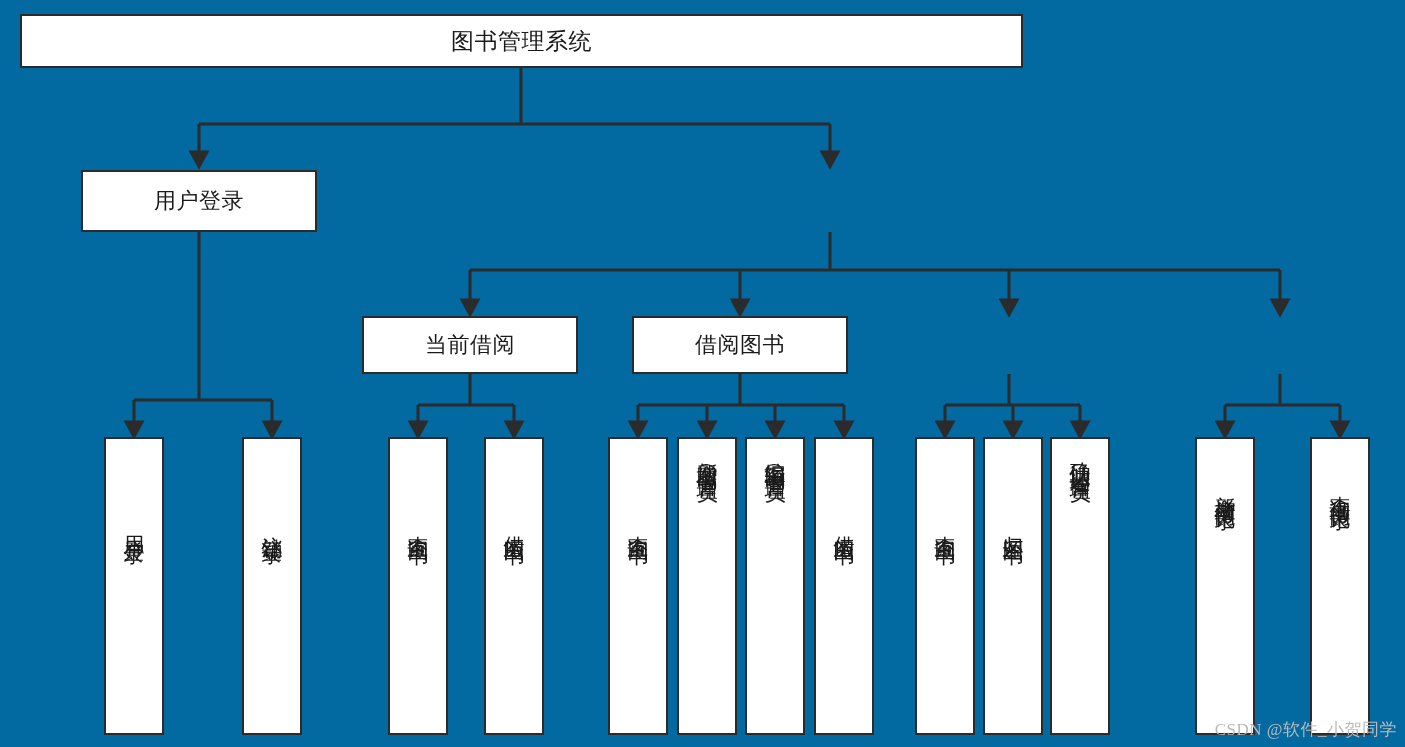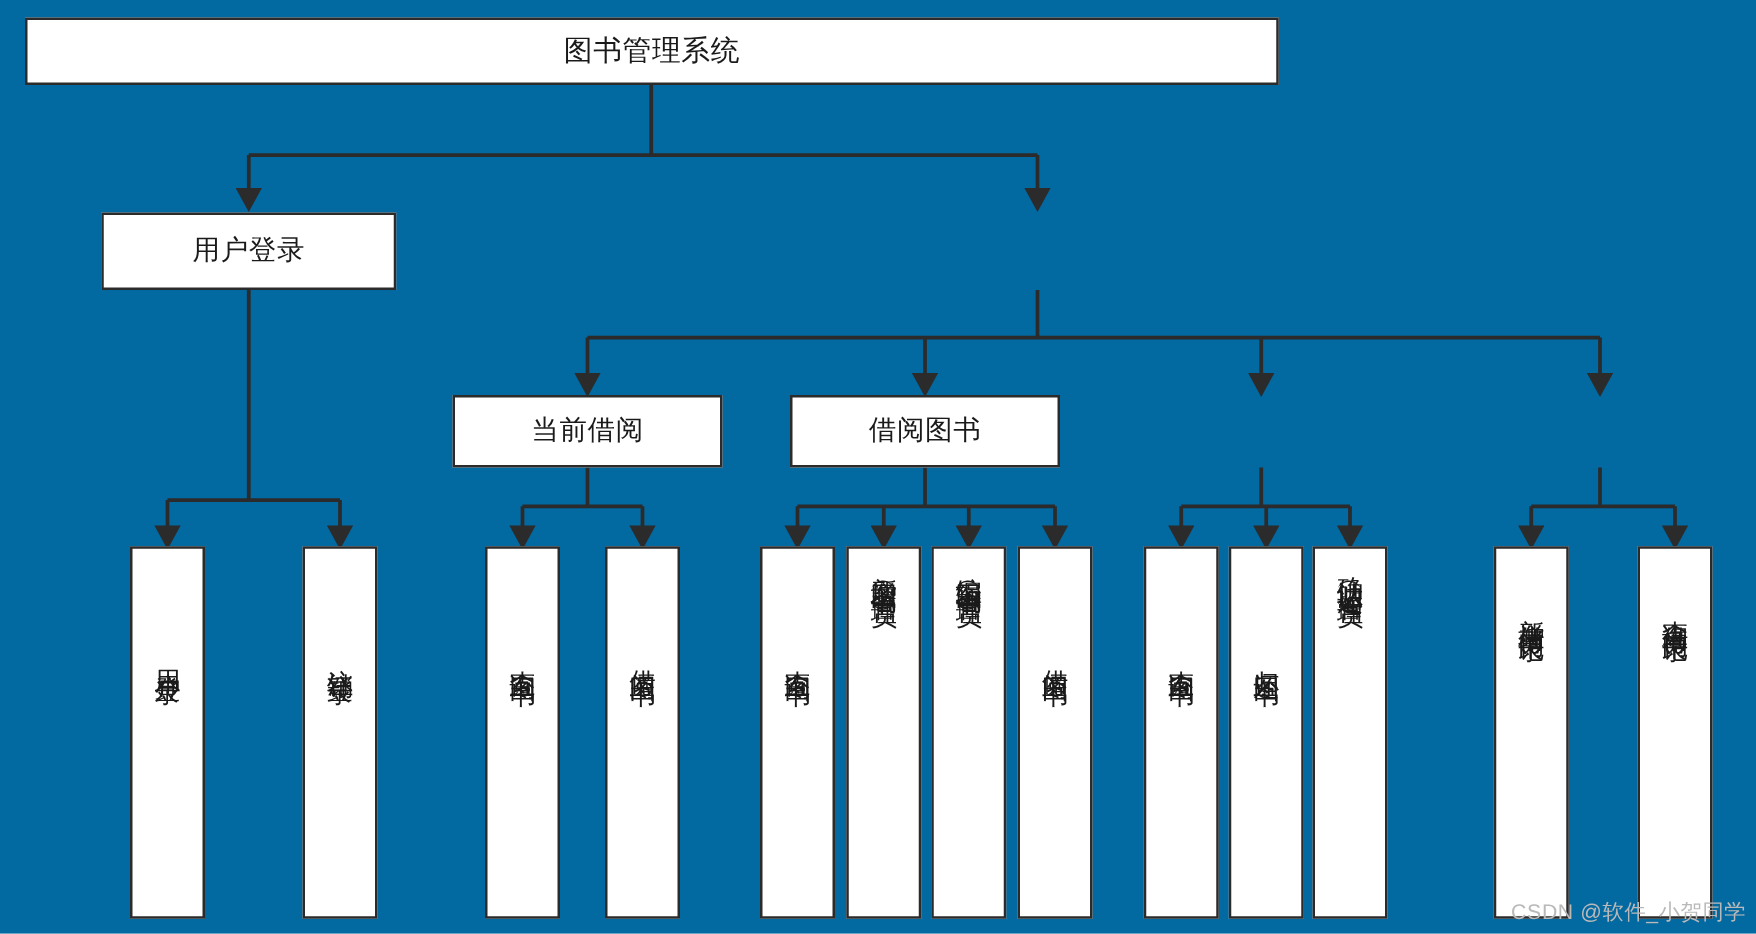--- a/index.html
+++ b/index.html
@@ -66,21 +66,21 @@
   }
   
   #watermark {
     position: absolute;
     right: 8px;
     bottom: 6px;
     font-size: 17px;
     color: #b9b9b9;
     letter-spacing: 0.5px;
     white-space: nowrap;
-    font-family: Liberation Sans, sans-serif;
+    font-family: Liberation Serif, serif;
     margin-left: 48px;
   }
 </style>
 </head>
 <body>
 
 <div id="canvas">
 
   <svg id="wires" viewBox="0 0 1405 747" width="1405" height="747" xmlns="http://www.w3.org/2000/svg">
     <defs>

